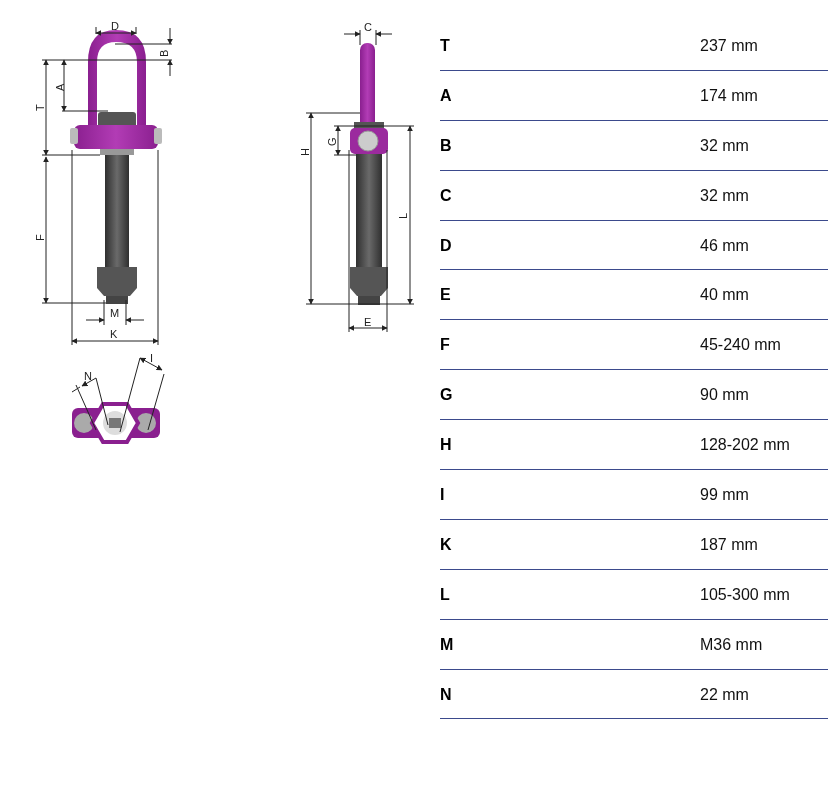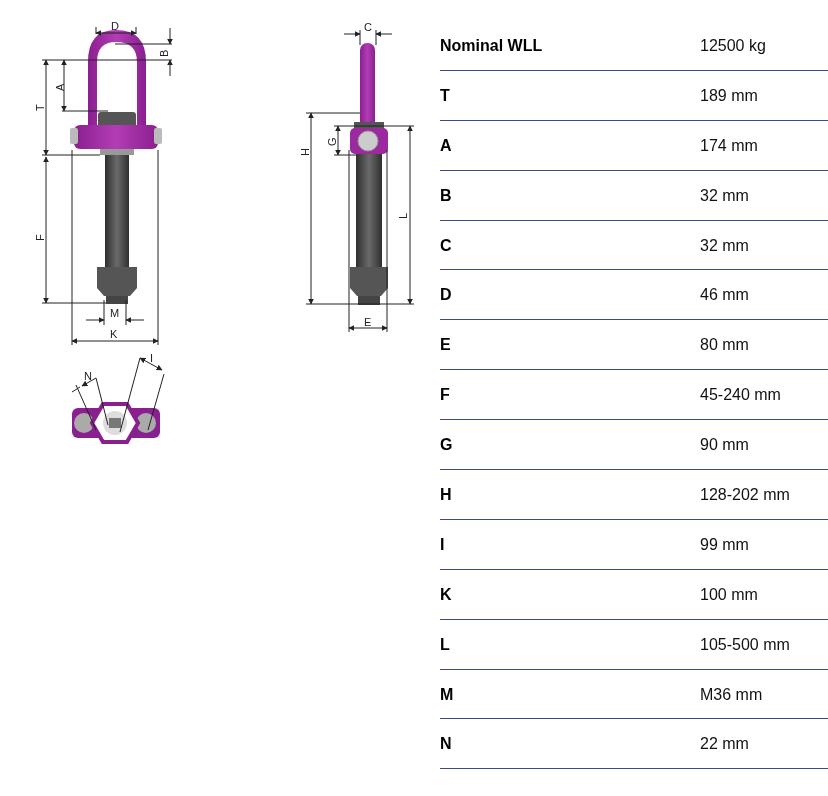--- a/index.html
+++ b/index.html
@@ -123,70 +123,66 @@
     <text class="dimlbl" x="300" y="155" transform="rotate(-90 305 151)">H</text>
     <text class="dimlbl" x="327" y="145" transform="rotate(-90 332 141)">G</text>
     <text class="dimlbl" x="398" y="218" transform="rotate(-90 403 214)">L</text>
     <text class="dimlbl" x="364" y="326">E</text>
   </g>
 </svg>
 </div>
 
 <div class="spec-table">
   <div class="row">
-      <span class="k">Nominal WLL</span>
-      <span class="v">12500 kg</span>
-    </div>
-  <div class="row">
       <span class="k">T</span>
-      <span class="v">189 mm</span>
+      <span class="v">237 mm</span>
     </div>
   <div class="row">
       <span class="k">A</span>
       <span class="v">174 mm</span>
     </div>
   <div class="row">
       <span class="k">B</span>
       <span class="v">32 mm</span>
     </div>
   <div class="row">
       <span class="k">C</span>
       <span class="v">32 mm</span>
     </div>
   <div class="row">
       <span class="k">D</span>
       <span class="v">46 mm</span>
     </div>
   <div class="row">
       <span class="k">E</span>
-      <span class="v">80 mm</span>
+      <span class="v">40 mm</span>
     </div>
   <div class="row">
       <span class="k">F</span>
       <span class="v">45-240 mm</span>
     </div>
   <div class="row">
       <span class="k">G</span>
       <span class="v">90 mm</span>
     </div>
   <div class="row">
       <span class="k">H</span>
       <span class="v">128-202 mm</span>
     </div>
   <div class="row">
       <span class="k">I</span>
       <span class="v">99 mm</span>
     </div>
   <div class="row">
       <span class="k">K</span>
-      <span class="v">100 mm</span>
+      <span class="v">187 mm</span>
     </div>
   <div class="row">
       <span class="k">L</span>
-      <span class="v">105-500 mm</span>
+      <span class="v">105-300 mm</span>
     </div>
   <div class="row">
       <span class="k">M</span>
       <span class="v">M36 mm</span>
     </div>
   <div class="row">
       <span class="k">N</span>
       <span class="v">22 mm</span>
     </div>
 </div>

